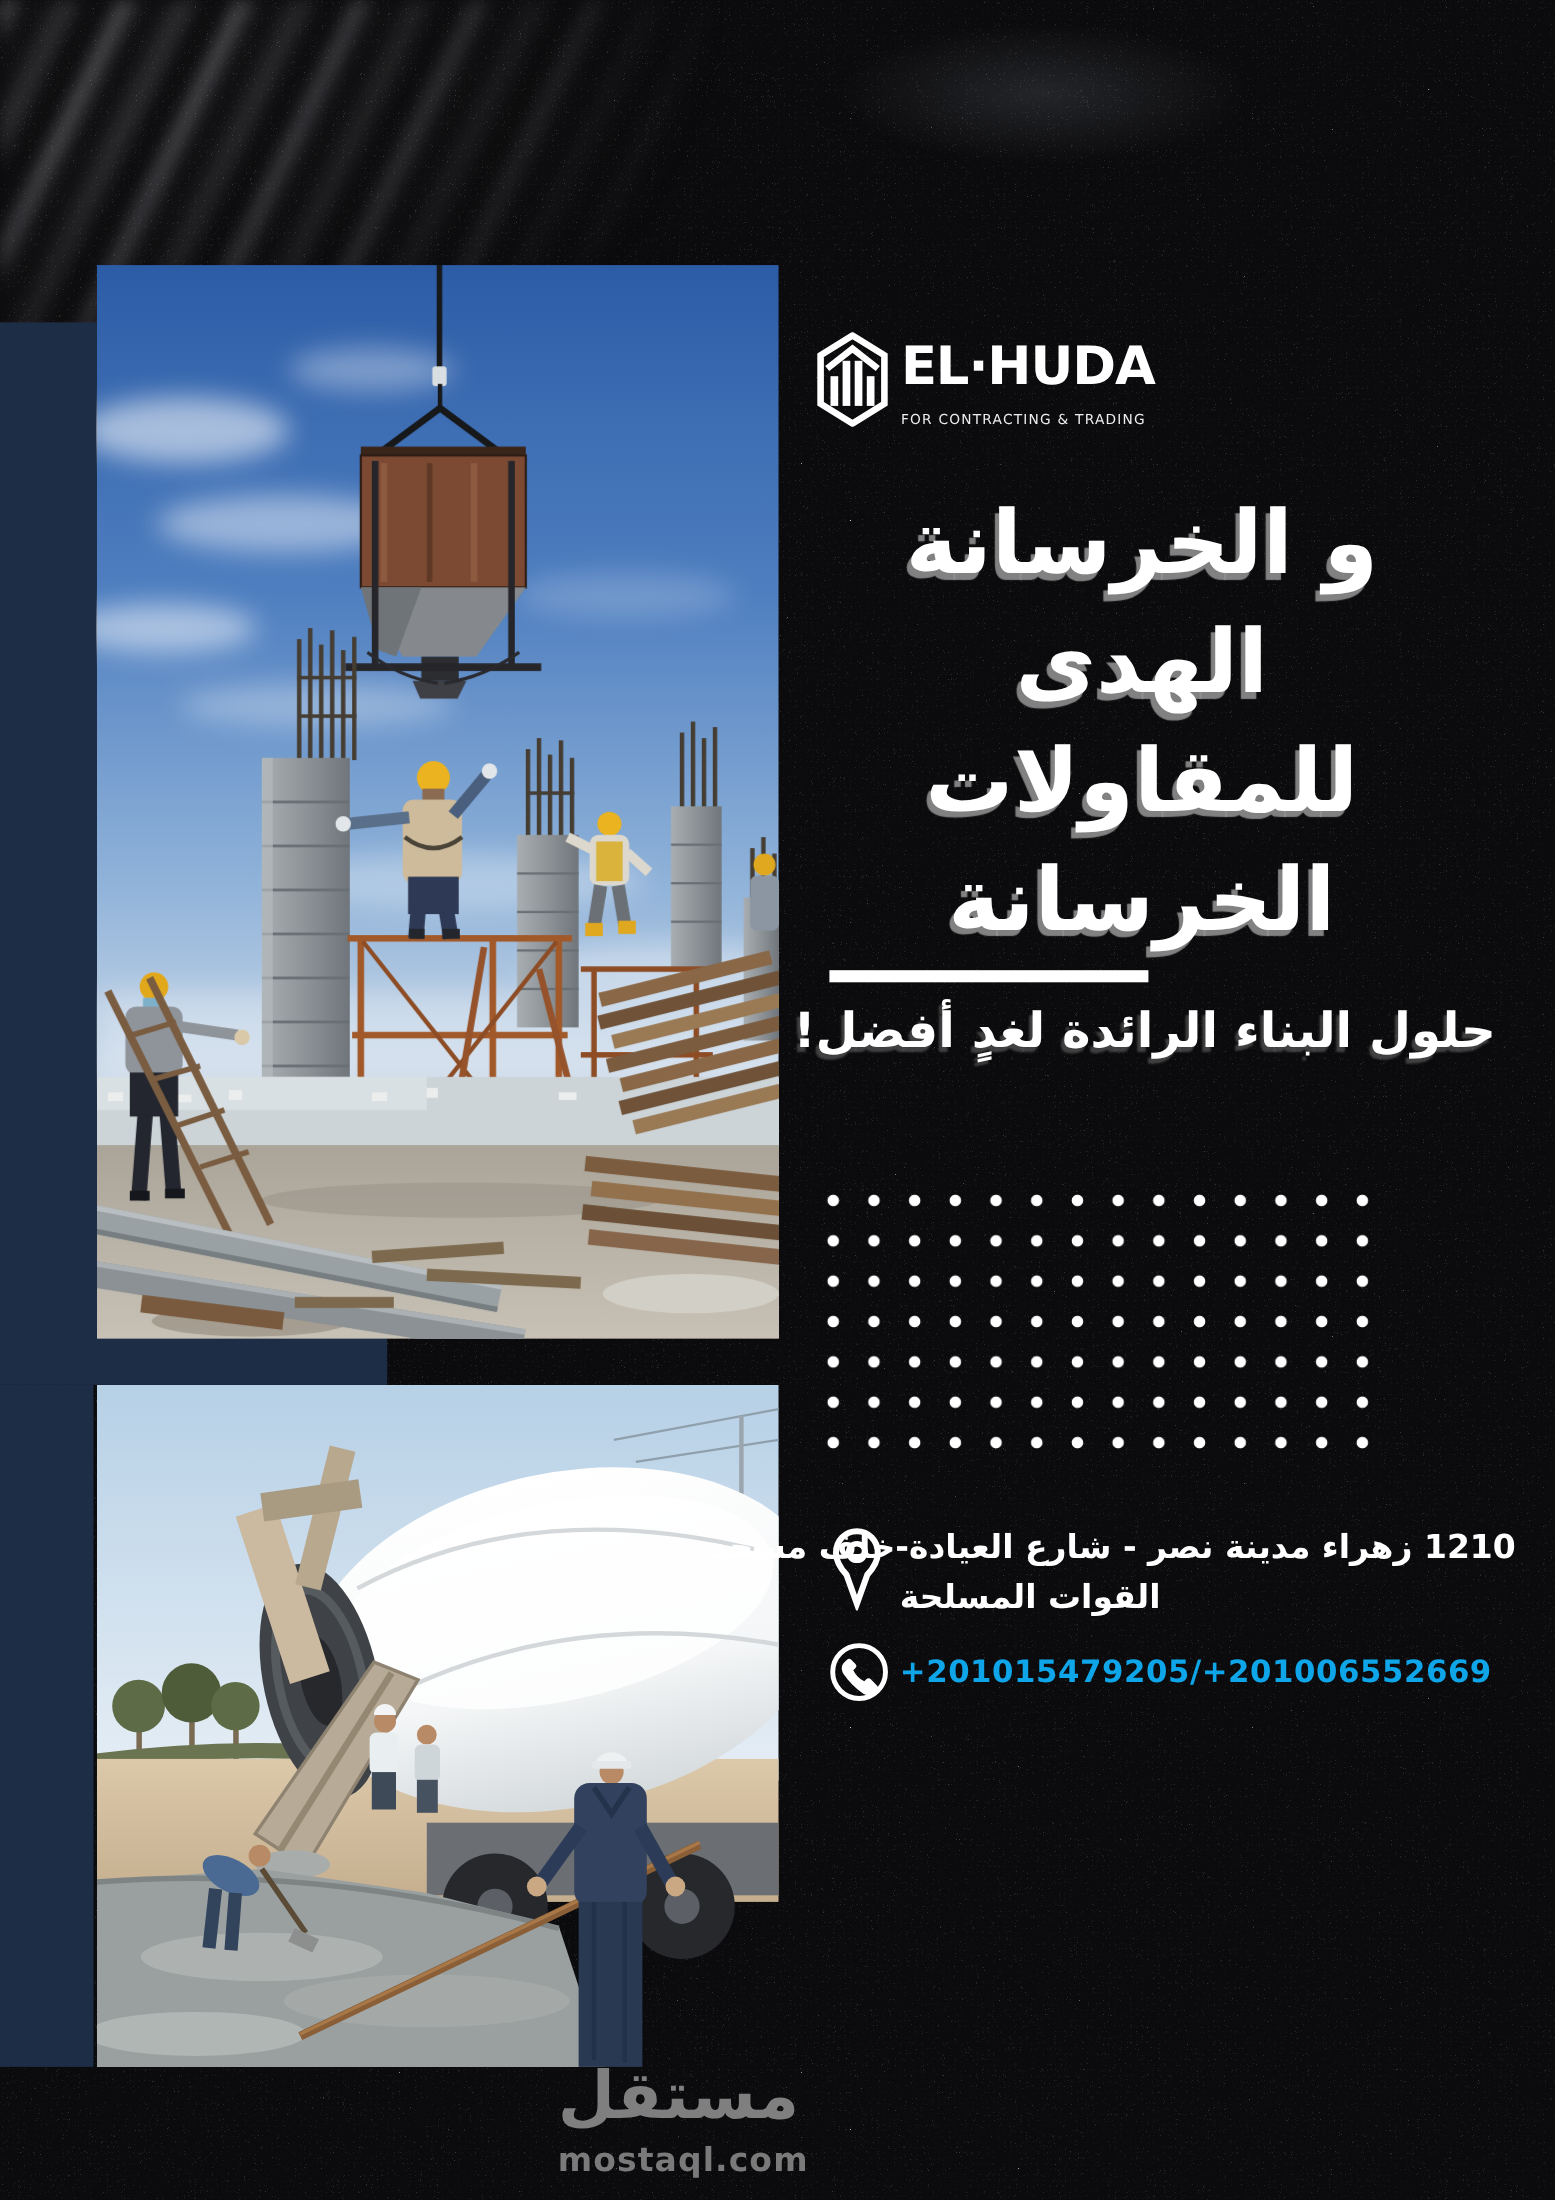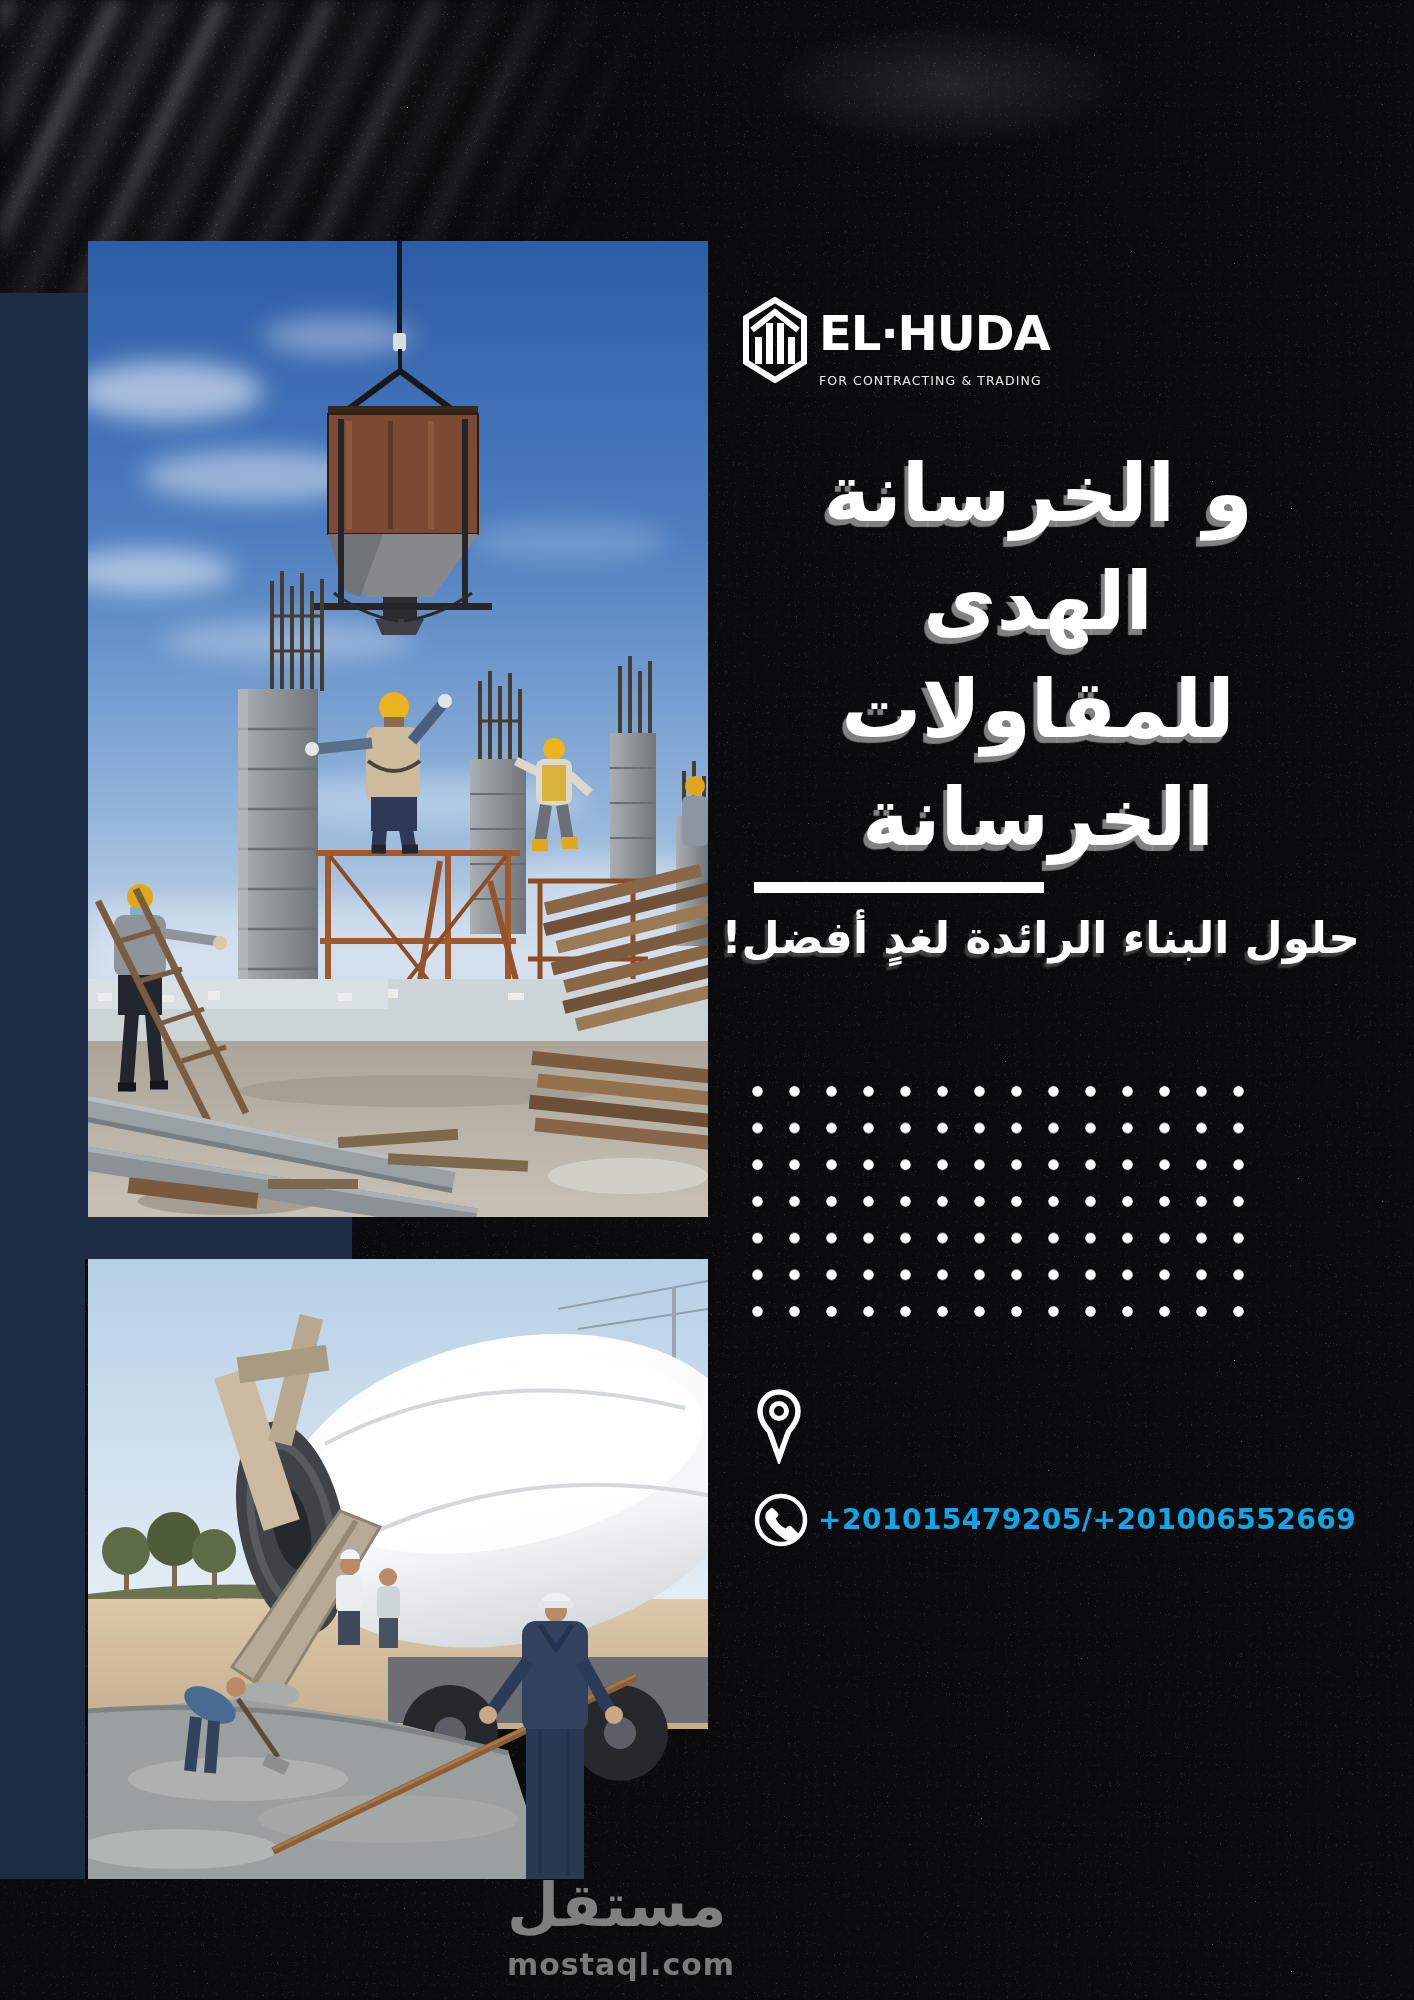--- a/index.html
+++ b/index.html
@@ -28,21 +28,21 @@
   .noise{left:0;top:0;z-index:2;}
   
   .navy-a{left:0;top:293px;width:352px;height:966px;z-index:3;}
   .navy-b{left:0;top:1259px;width:85px;height:620px;z-index:3;}
   
   .photo{z-index:4;overflow:hidden;}
   .photo svg{display:block;}
   .photo1{left:88px;top:241px;width:620px;height:976px;}
   .photo2{left:88px;top:1259px;width:620px;height:620px;}
   
-  .logo{left:742px;top:292px;z-index:5;display:flex;align-items:center;gap:11px;color:#fff;}
+  .logo{left:742px;top:292px;z-index:5;display:flex;align-items:flex-end;gap:11px;color:#fff;}
   .logo-hex{width:66px;height:86px;flex:0 0 auto;}
   .logo-text{padding-top:17px;}
   .logo-name{font-size:48px;font-weight:800;letter-spacing:-1px;line-height:1;white-space:nowrap;}
   .logo-sub{font-size:12.5px;font-weight:500;letter-spacing:1.1px;color:#ececec;margin-top:16px;white-space:nowrap;}
   
   .headline{
     left:740px;top:440px;width:596px;z-index:5;color:#fff;text-align:center;
     font-size:80px;font-weight:bold;line-height:108px;
     text-shadow:-4px 6px 1px rgba(150,150,150,.85);
   }
@@ -409,20 +409,24 @@
   <div class="abs divider"></div>
 
   <div class="abs tagline" dir="rtl">حلول البناء الرائدة لغدٍ أفضل!</div>
 
   <div class="abs dots"></div>
 
   <svg class="abs pin-icon" viewBox="0 0 46 76">
     <path d="M23 4 C12.5 4 4 12.5 4 23.5 C4 31 8 37.5 13.5 43.5 L23 70 L32.5 43.5 C38 37.5 42 31 42 23.5 C42 12.5 33.5 4 23 4 Z" fill="none" stroke="#ffffff" stroke-width="5.5"></path>
     <circle cx="23" cy="23" r="7.5" fill="none" stroke="#ffffff" stroke-width="5"></circle>
   </svg>
+  <div class="abs address contact-row">
+    <div>1210 زهراء مدينة نصر - شارع العيادة-خلف مسجد</div>
+    <div>القوات المسلحة</div>
+  </div>
 
   <svg class="abs phone-icon" viewBox="0 0 56 56">
     <circle cx="28" cy="28" r="24" fill="none" stroke="#ffffff" stroke-width="4.5"></circle>
     <path d="M19 15 l5.5 5.5 c1.4 1.4 1.4 2.8 0 4.2 l-1.8 1.8 c2.3 4.6 5.5 7.8 10 10 l1.8 -1.8 c1.4 -1.4 2.8 -1.4 4.2 0 l5.5 5.5 c1.4 1.4 1.4 2.8 0 4.2 l-2.6 2.6 c-2.7 2.7 -7 2.7 -10.7 0 c-7 -5 -12.4 -10.4 -16.7 -16.7 c-2.6 -3.8 -2.6 -8 0 -10.7 l2.6 -2.6 c1.4 -1.4 2.8 -1.4 4.2 0 z" fill="#ffffff"></path>
   </svg>
   <div class="abs phone-number contact-row">+201015479205/+201006552669</div>
 
   <div class="abs watermark">
     <div class="wm-ar">مستقل</div>
     <div class="wm-domain">mostaql.com</div>

